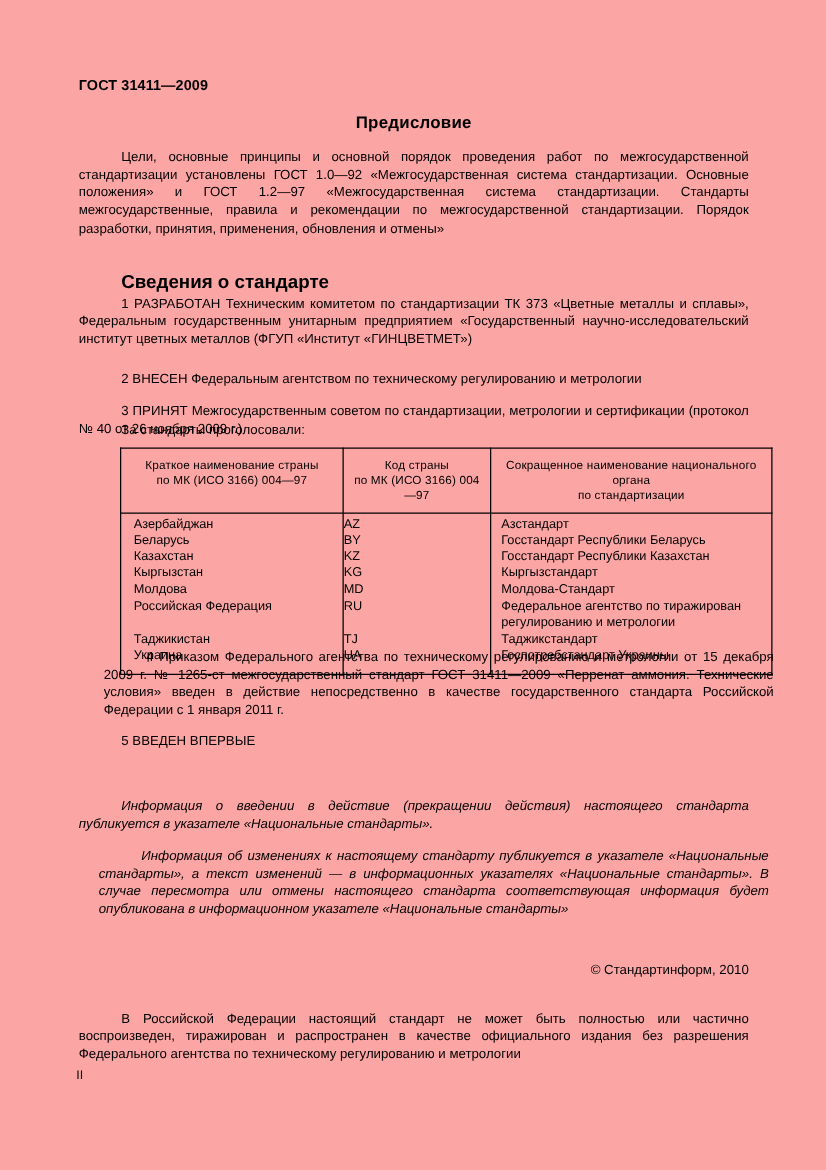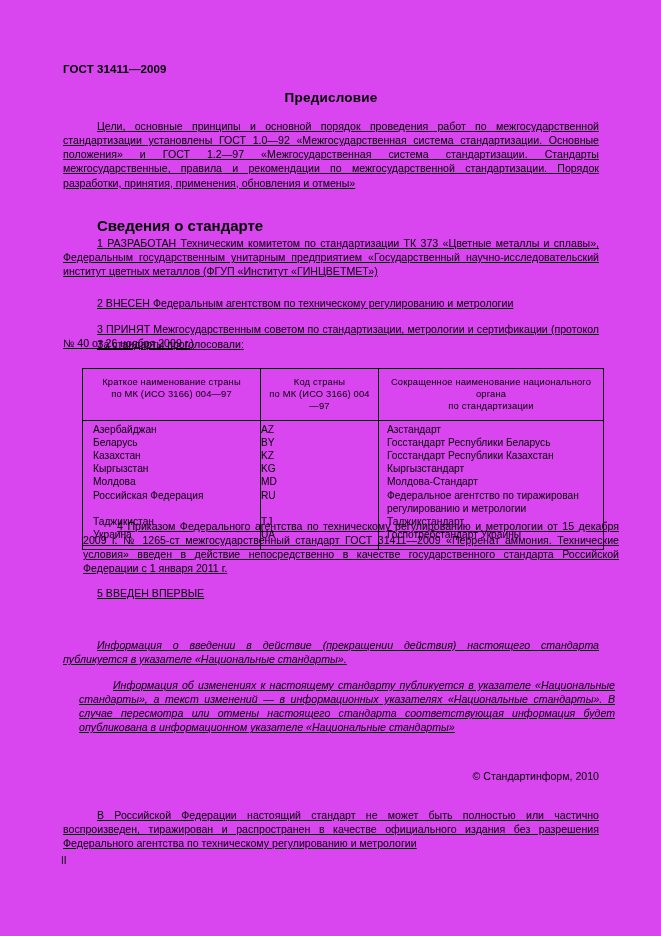--- a/index.html
+++ b/index.html
@@ -9,21 +9,21 @@
     background: #ffffff;
   }
   body {
     font-family: "Liberation Sans", "DejaVu Sans", sans-serif;
     color: #000000;
   }
   .page {
     position: relative;
     width: 661px;
     height: 936px;
-    background: #d946ef;
+    background: #fca5a5;
     box-sizing: border-box;
     overflow: hidden;
   }
   .content {
     position: absolute;
     left: 63px;
     top: 0;
     width: 536px;
   }
 
@@ -52,48 +52,47 @@
 
   
   p.para {
     margin: 0;
     font-size: 10.6px;
     line-height: 14.15px;
     text-align: justify;
     text-justify: inter-word;
     letter-spacing: 0px;
   }
-  p.para.indent { text-indent: 34px; text-decoration: underline; }
+  p.para.indent { text-indent: 34px; }
   .italic { font-style: italic; }
 
   .block-intro { position: absolute; left: 0; top: 119px; width: 536px; }
 
   .h-sub {
     position: absolute;
     left: 34px;
     top: 217px;
     font-size: 15px;
     font-weight: bold;
   }
 
   .block-p1 { position: absolute; left: 0; top: 236px; width: 536px; }
   .block-p2 { position: absolute; left: 0; top: 296px; width: 536px; }
   .block-p3 { position: absolute; left: 0; top: 322px; width: 536px; }
   .block-vote { position: absolute; left: 0; top: 337px; width: 536px; }
 
   
   .country-table {
     position: absolute;
-    left: 19px;
+    left: 33px;
     top: 358px;
     width: 521px;
     border-collapse: collapse;
     table-layout: fixed;
     font-size: 9.4px;
-    margin-top: 10px;
   }
   .country-table td, .country-table th {
     border: 1px solid #000000;
     padding: 0;
     vertical-align: top;
   }
   .country-table thead th {
     font-weight: normal;
     text-align: center;
     padding: 7px 4px 7px 4px;

